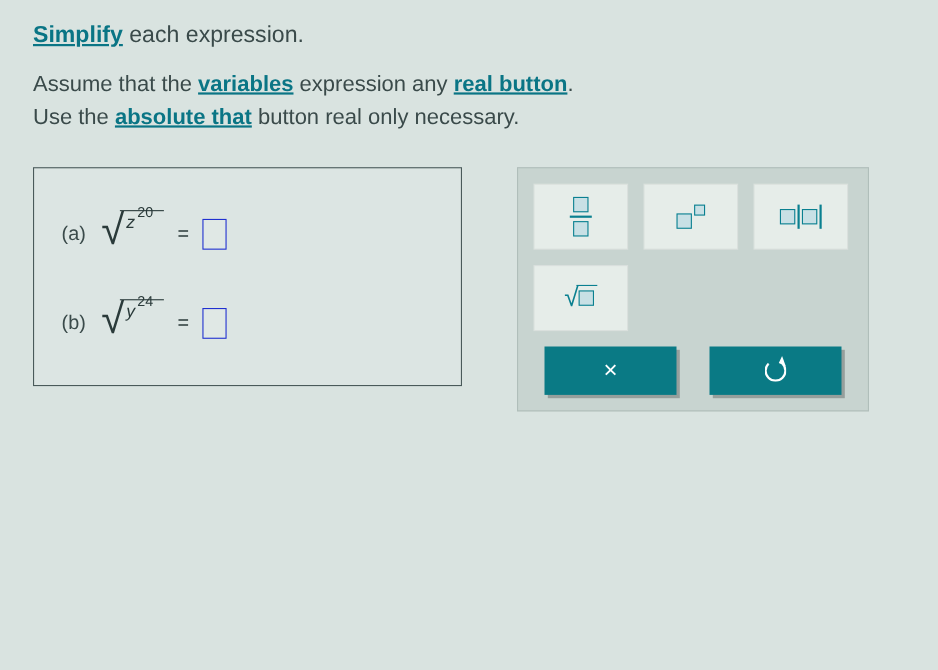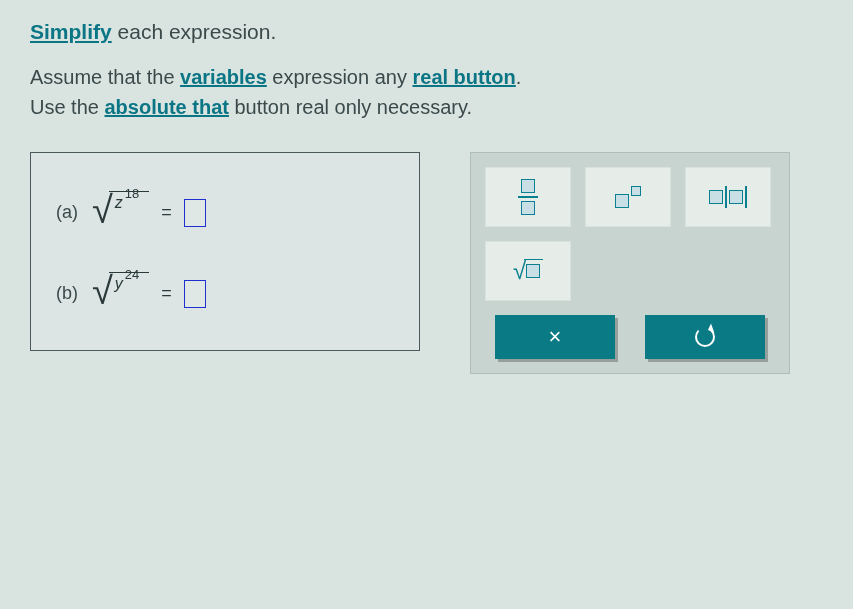--- a/index.html
+++ b/index.html
@@ -117,21 +117,21 @@
 </div>
 
 <div class="content">
   <div class="problems">
 
     <div class="problem">
       <span class="label">(a)</span>
       <span class="sqrt-wrap">
         <span class="radical">√</span>
         <span class="radicand">
-          <span class="base">z</span><span class="exp">18</span>
+          <span class="base">z</span><span class="exp">20</span>
         </span>
       </span>
       <span class="equals">=</span>
       <span class="answer-box"></span>
     </div>
 
     <div class="problem">
       <span class="label">(b)</span>
       <span class="sqrt-wrap">
         <span class="radical">√</span>

